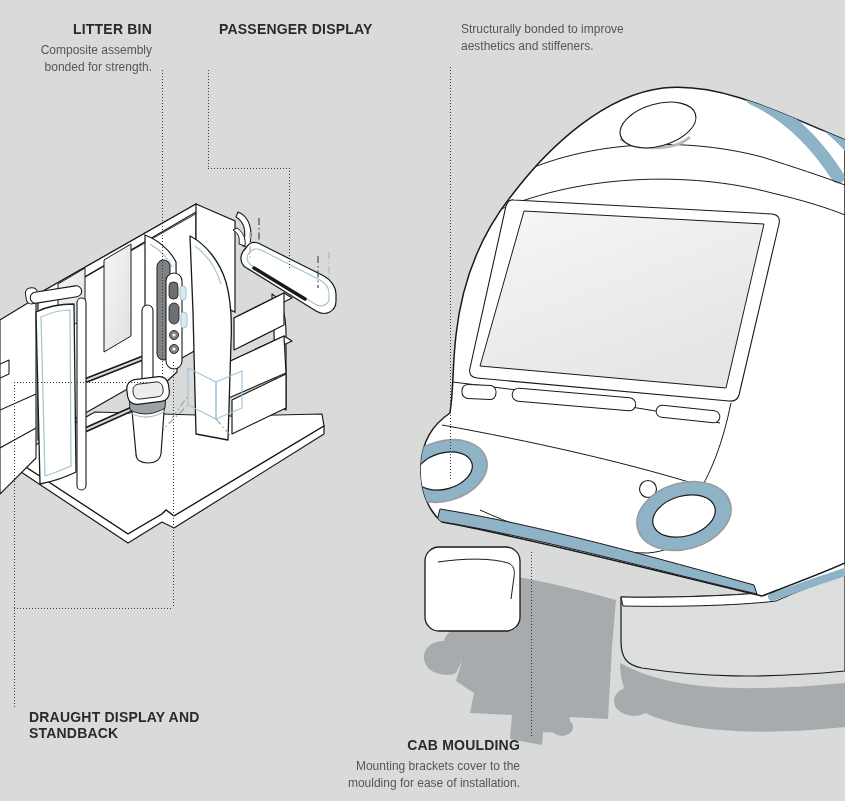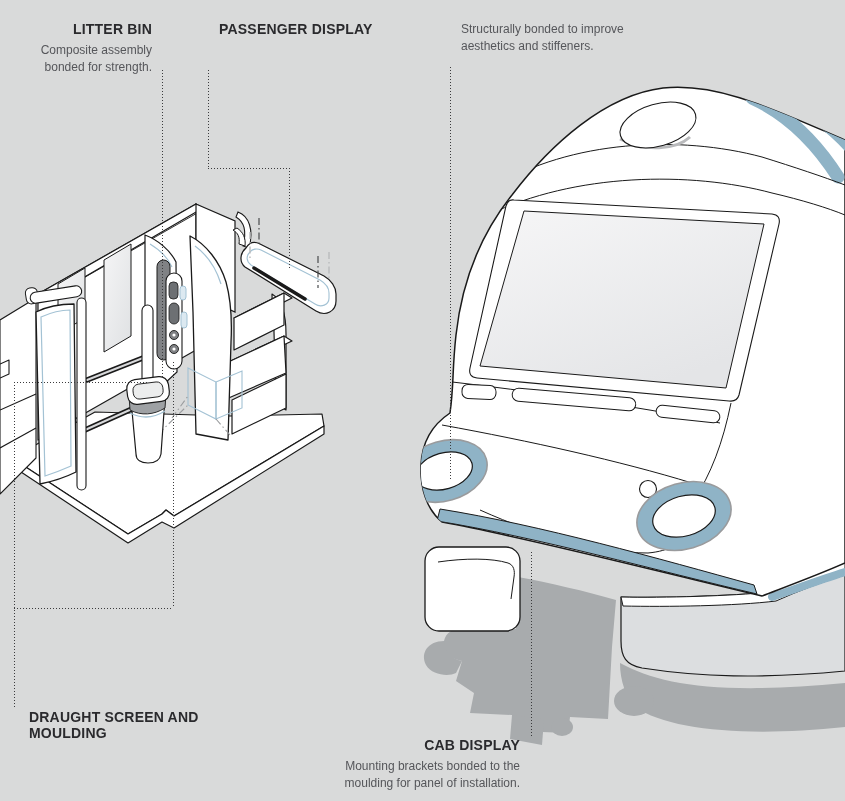--- a/index.html
+++ b/index.html
@@ -269,21 +269,21 @@
 
   <div class="label" style="left:219px;top:21px;width:185px;">
     <h3>PASSENGER DISPLAY</h3>
   </div>
 
   <div class="label" style="left:461px;top:21px;width:210px;">
     <p>Structurally bonded to improve aesthetics and stiffeners.</p>
   </div>
 
   <div class="label" style="left:29px;top:709px;width:205px;">
-    <h3>DRAUGHT SCREEN AND MOULDING</h3>
+    <h3>DRAUGHT DISPLAY AND STANDBACK</h3>
   </div>
 
   <div class="label ta-r" style="left:318px;top:737px;width:202px;">
-    <h3>CAB DISPLAY</h3>
-    <p>Mounting brackets bonded to the moulding for panel of installation.</p>
+    <h3>CAB MOULDING</h3>
+    <p>Mounting brackets cover to the moulding for ease of installation.</p>
   </div>
 
 </div>
 
 </body></html>

